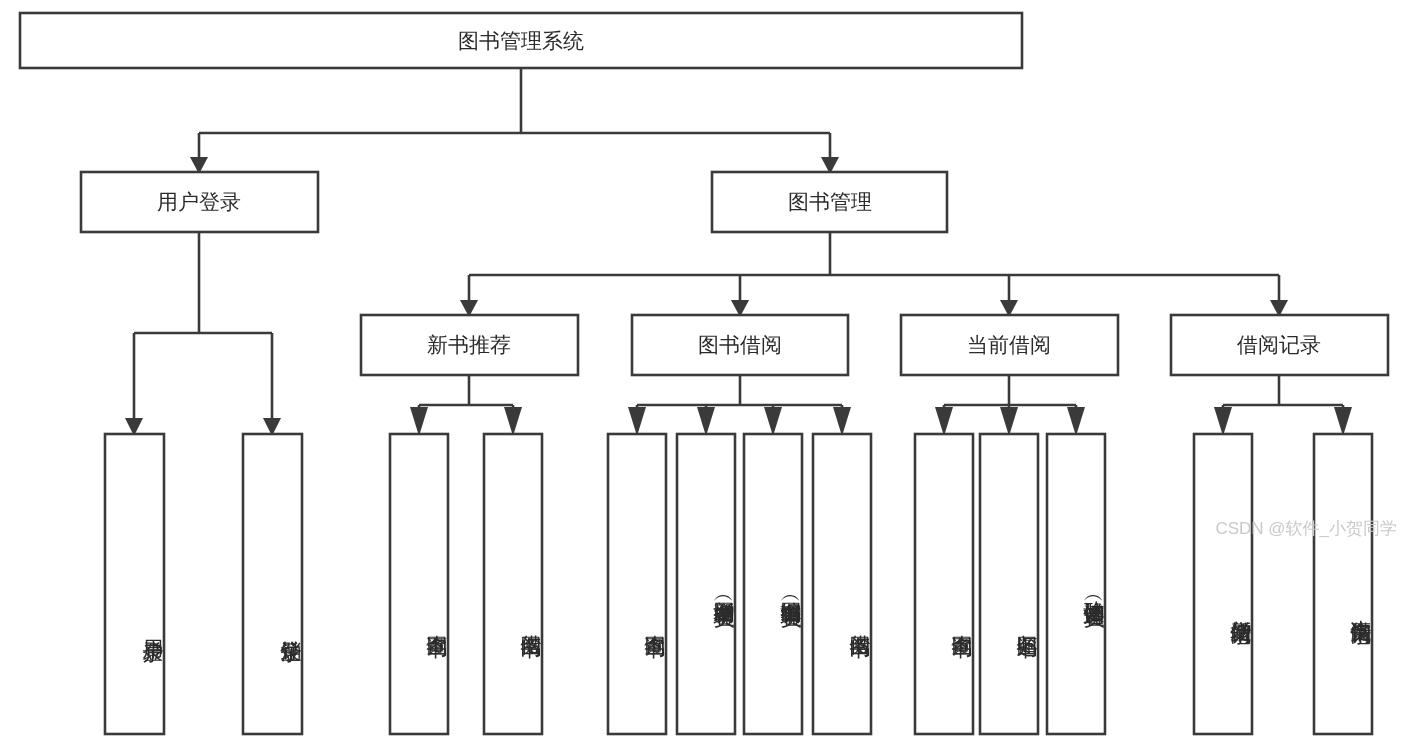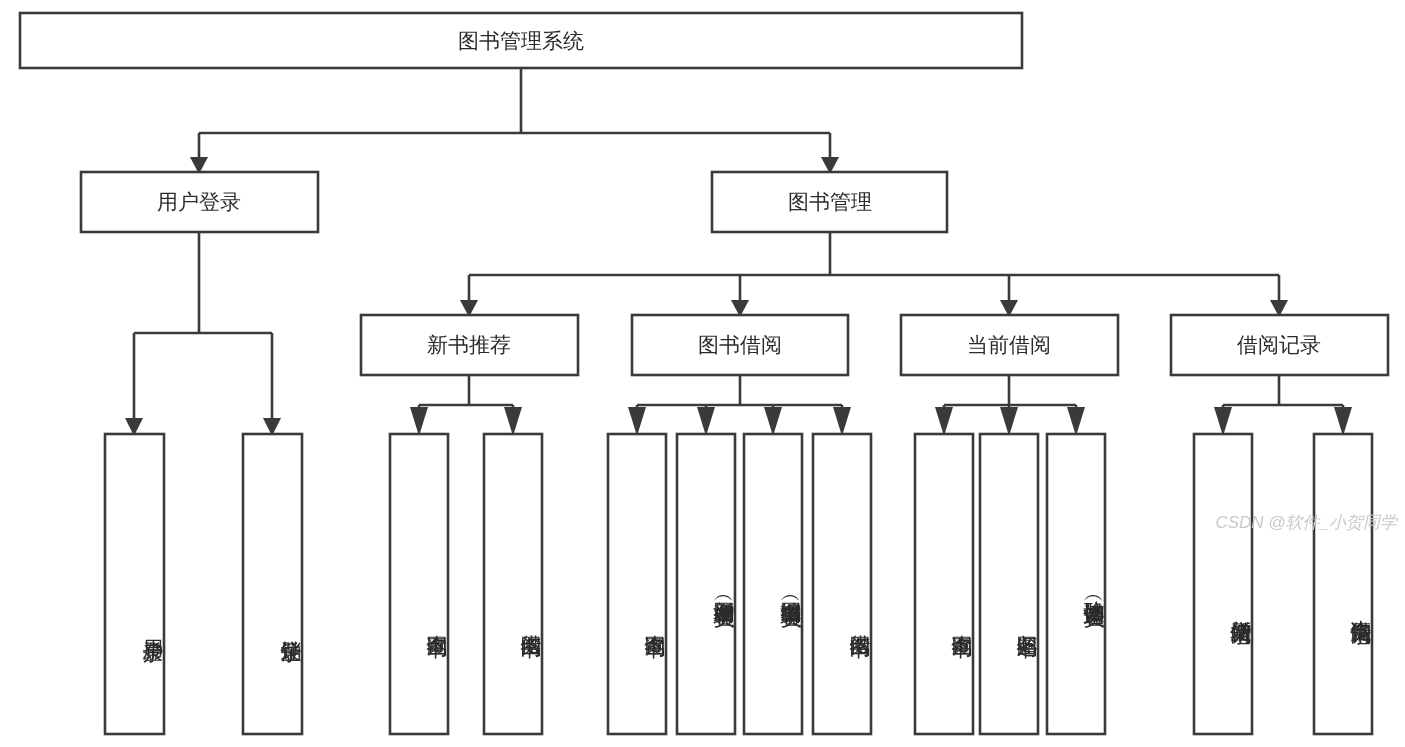--- a/index.html
+++ b/index.html
@@ -57,26 +57,25 @@
     line-height: 1;
     display: flex;
     align-items: flex-start;
     justify-content: center;
     white-space: nowrap;
     pointer-events: none;
   }
   .watermark {
     position: absolute;
     right: 8px;
-    bottom: 12px;
+    bottom: 6px;
     font-family: "Liberation Sans", "DejaVu Sans", sans-serif;
     font-size: 17px;
     color: #c9c9c9;
     white-space: nowrap;
-    font-style: italic;
   }
 </style>
 </head>
 <body>
 
 <div id="diagram-root">
 
   <svg class="diagram" viewBox="0 0 1405 747">
     <defs>
       <marker id="arrow" viewBox="0 0 12 12" refX="5.5" refY="10.6" markerWidth="12" markerHeight="12" orient="auto-start-reverse" markerUnits="userSpaceOnUse">

